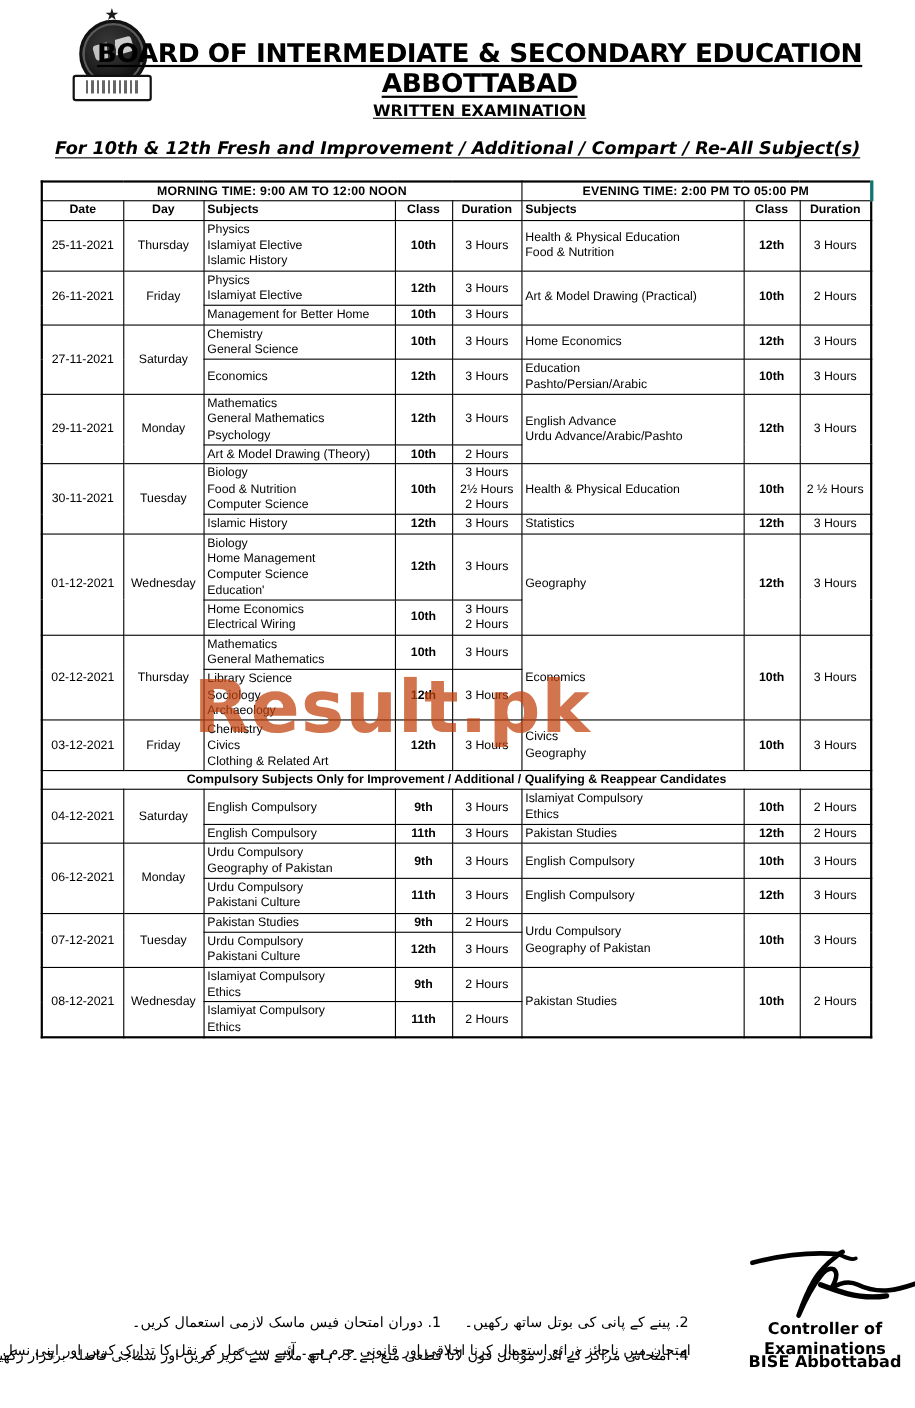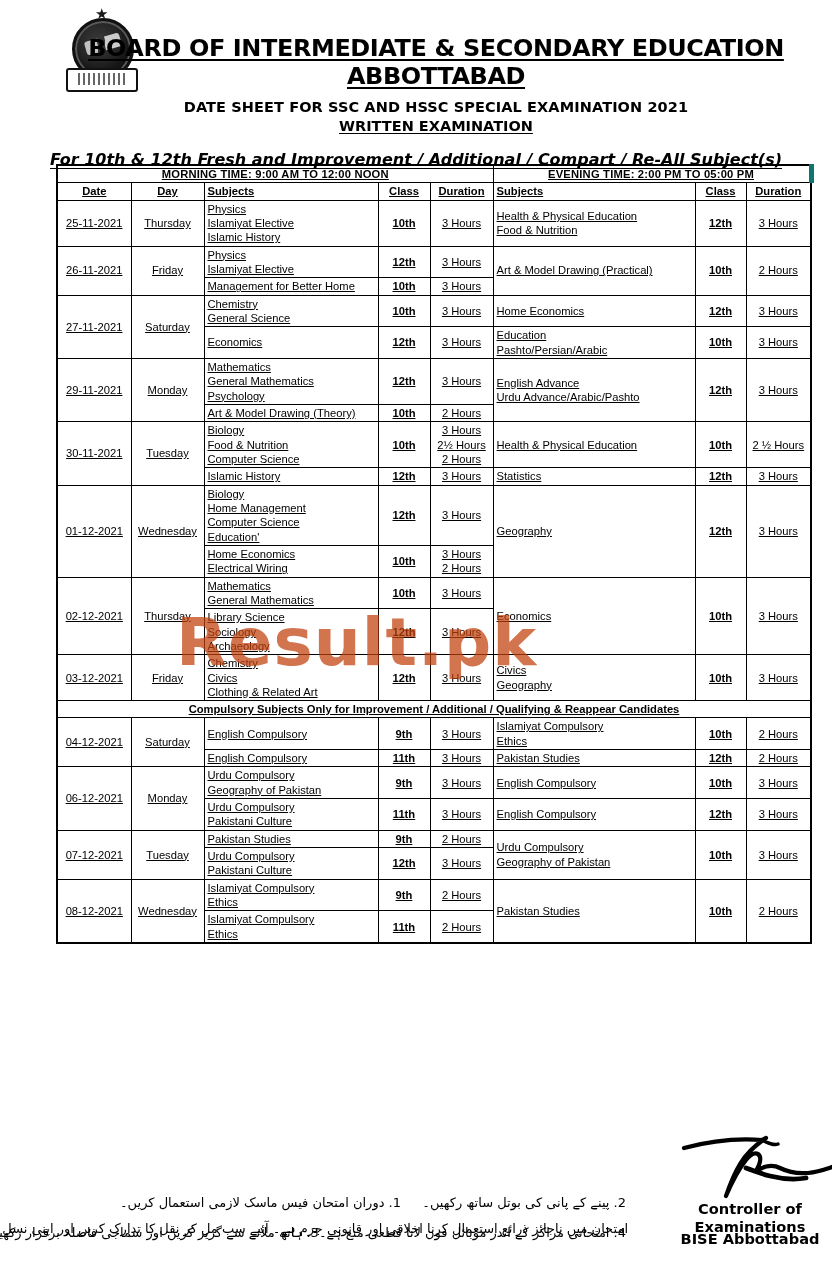--- a/index.html
+++ b/index.html
@@ -64,41 +64,41 @@
     text-decoration:underline;text-underline-offset:2px;
   }
   .for-line{
     text-align:center;margin:16px 0 0 0;
     font-size:16px;font-weight:bold;font-style:italic;
     text-decoration:underline;text-underline-offset:3px;
     font-family:"DejaVu Sans", sans-serif;
   }
 
   
-  .tablewrap{position:absolute;left:56px;top:164px;width:756px;text-decoration:underline;}
+  .tablewrap{position:absolute;left:37px;top:164px;width:756px;}
   table.ds{
     border-collapse:collapse;width:756px;
     table-layout:fixed;
     border:2px solid #000;
   }
   table.ds td, table.ds th{
     border:1px solid #000;
     padding:1px 3px;
     font-size:11.2px;
     vertical-align:middle;
     line-height:1.28;
     font-family:"Liberation Sans", sans-serif;
   }
   .timehdr{
     text-align:center;font-weight:bold;font-size:14.6px;
     font-family:"DejaVu Sans", sans-serif;
     padding:5px 0;letter-spacing:.2px;
     border-right:2px solid #000;
   }
-  .timehdr.last{border-right:5px solid #0f766e;margin-top:24px;}
+  .timehdr.last{border-right:3px solid #0f766e;margin-top:24px;}
   .colhdr{
     font-weight:bold;font-size:11.6px;padding:4px 4px;
     font-family:"DejaVu Sans", sans-serif;
   }
   .c-date{width:74px;text-align:center;}
   .c-day{width:73px;text-align:center;}
   .c-subj{width:174px;text-align:left;}
   .c-class{width:52px;text-align:center;}
   .c-dur{width:63px;text-align:center;}
   .c-subj2{width:202px;text-align:left;}
@@ -157,21 +157,20 @@
 
 <div class="page">
 
   <div class="header">
     <div class="crest">
       <div class="star">★</div>
       <div class="orb"></div>
       <div class="ribbon"></div>
     </div>
     <div class="board-title">BOARD OF INTERMEDIATE &amp; SECONDARY EDUCATION ABBOTTABAD</div>
-    <div class="sub-title">DATE SHEET FOR SSC AND HSSC SPECIAL EXAMINATION 2021</div>
     <div class="sub-title2">WRITTEN EXAMINATION</div>
     <div class="for-line">For 10th &amp; 12th Fresh and Improvement / Additional / Compart / Re-All Subject(s)</div>
   </div>
 
   <div class="tablewrap">
     <table class="ds">
       <colgroup>
         <col class="c-date">
           <col class="c-day">
           <col class="c-subj">

